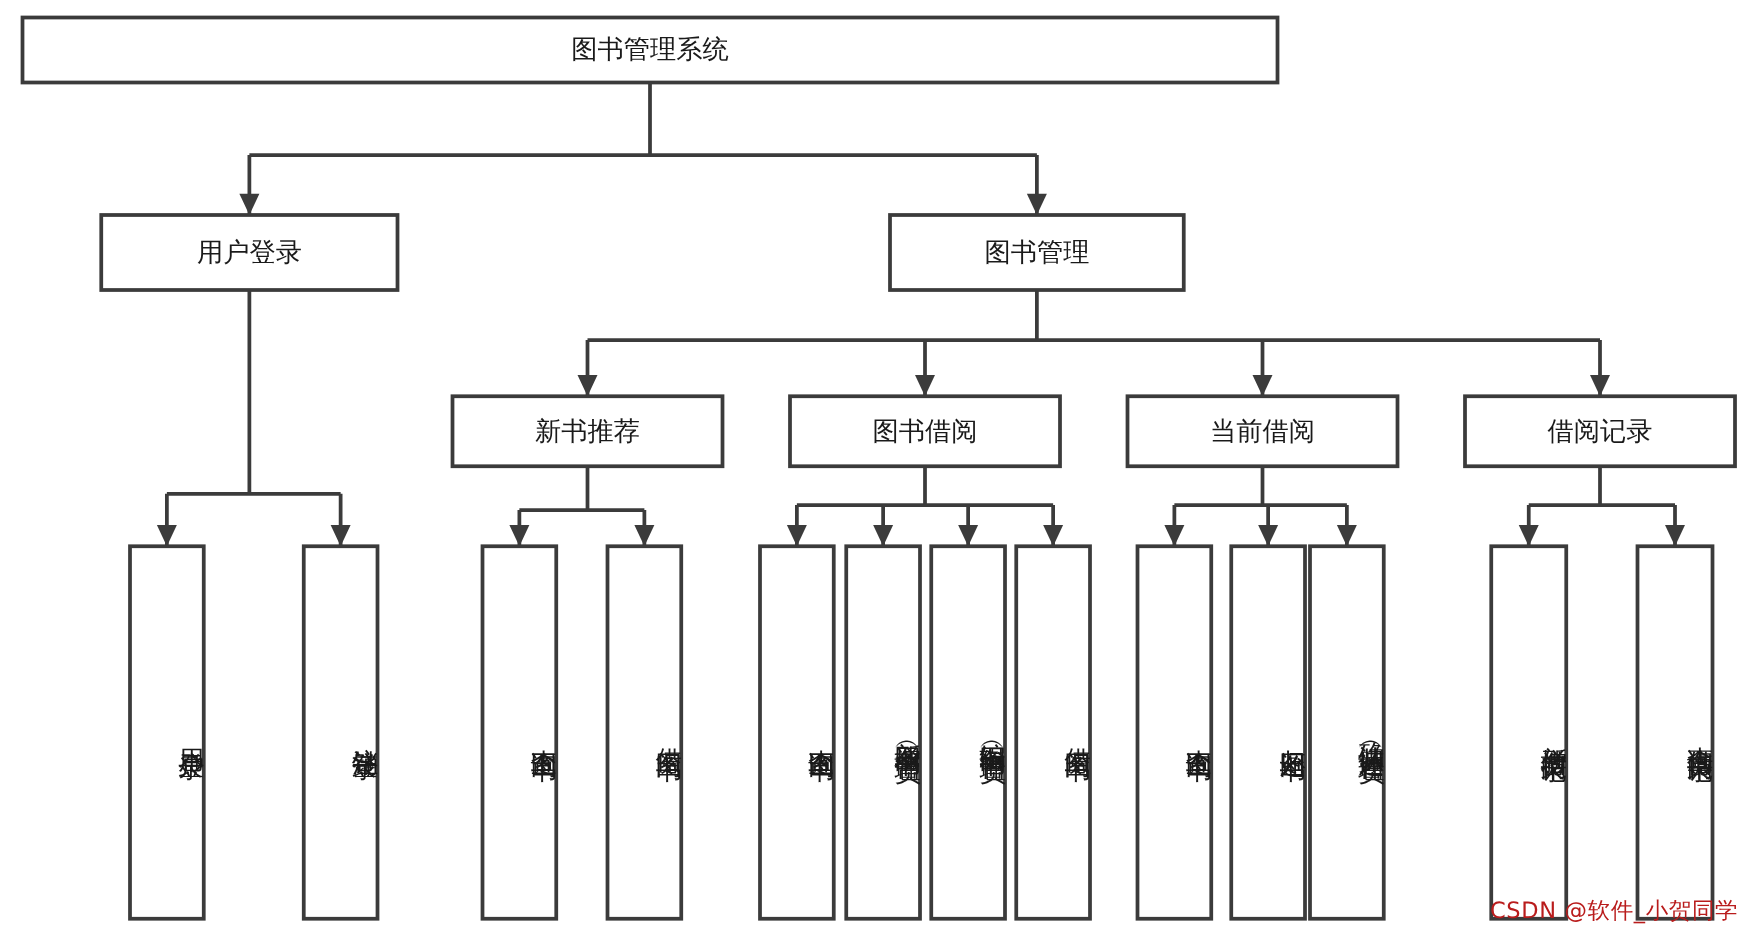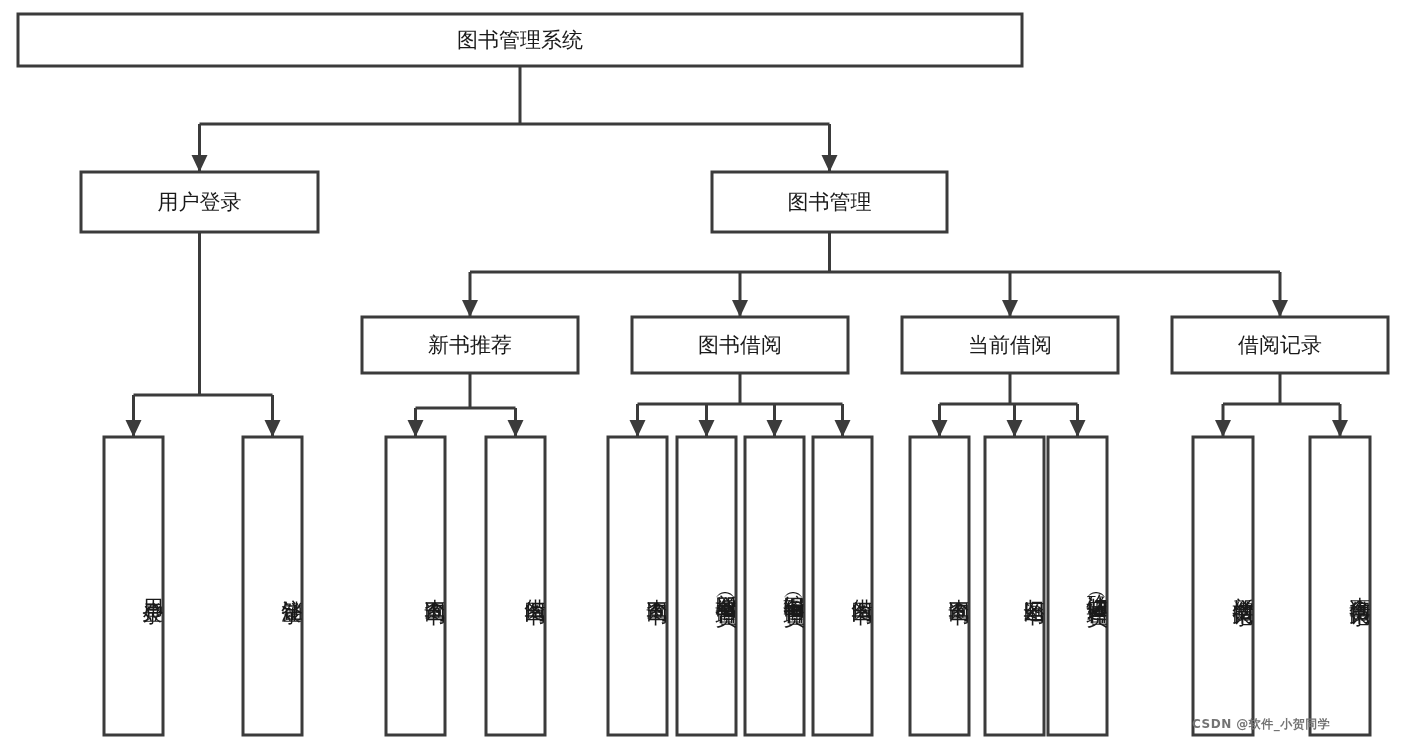--- a/index.html
+++ b/index.html
@@ -61,25 +61,24 @@
     letter-spacing: 2px;
     display: flex;
     align-items: flex-start;
     justify-content: center;
     white-space: nowrap;
     pointer-events: none;
   }
   .watermark {
     position: absolute;
     font-family: "DejaVu Sans", "Liberation Sans", sans-serif;
-    font-size: 12px;
-    color: #737373;
+    font-size: 18px;
+    color: #b91c1c;
     white-space: nowrap;
     letter-spacing: 0.5px;
-    font-weight: bold;
   }
 </style>
 </head>
 <body>
 
 <div id="diagram-root">
   <svg id="flow-svg" viewBox="0 0 1405 747">
     <g id="edges-layer">
         <polyline points="520,66 520,124" class="connector"></polyline>
         <polyline points="199.5,124 829.5,124" class="connector"></polyline>

